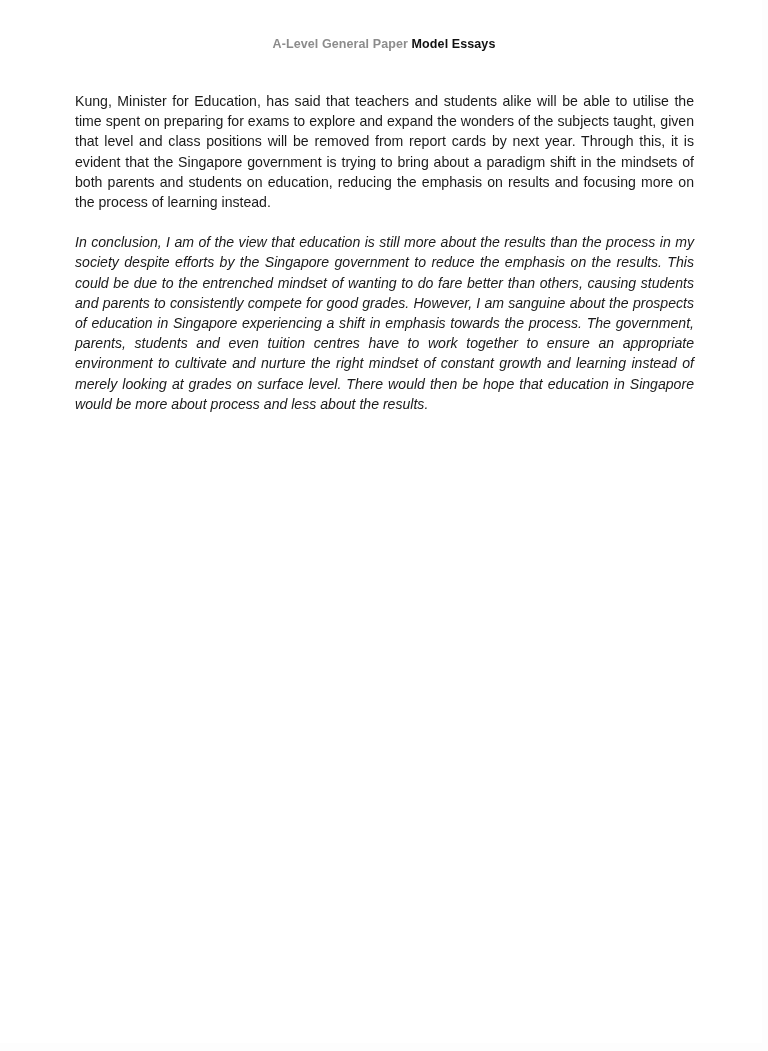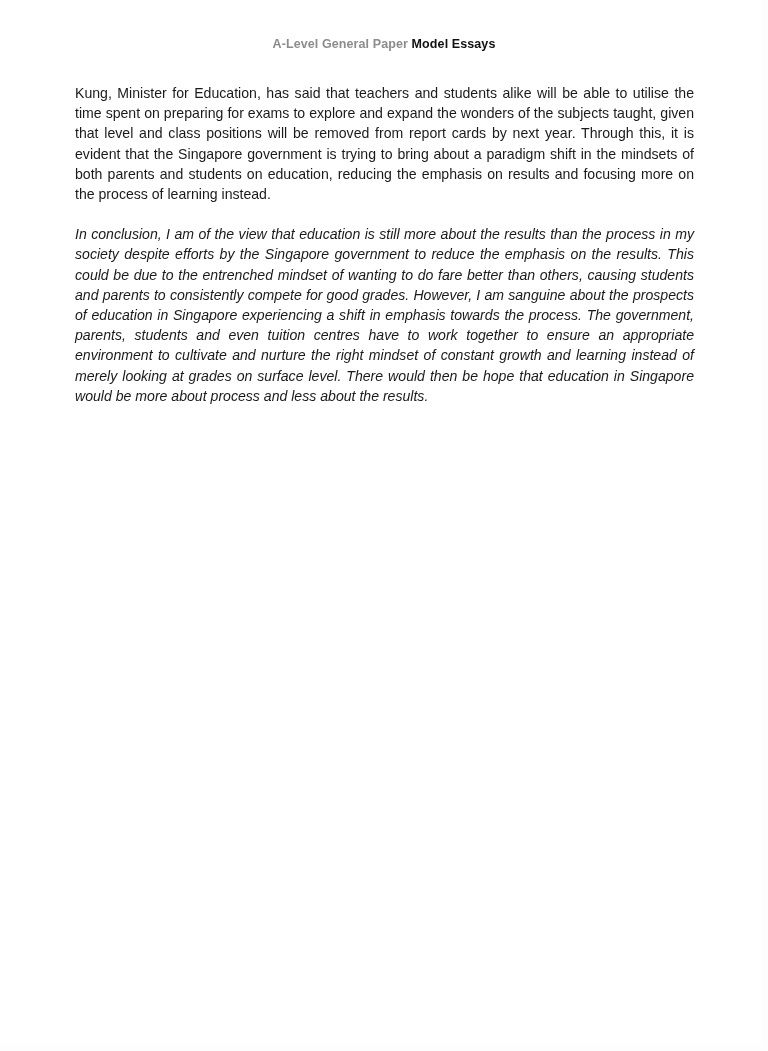--- a/index.html
+++ b/index.html
@@ -54,21 +54,21 @@
   .header-strong {
     color: #111111;
   }
   .content {
     position: absolute;
     top: 83px;
     left: 75px;
     width: 619px;
   }
   .para {
-    margin: 0 0 20px 0;
+    margin: 8px 0 20px 0;
     font-size: 14.1px;
     line-height: 20.2px;
     color: #1a1a1a;
     text-align: justify;
     text-justify: inter-word;
     hyphens: none;
     -webkit-hyphens: none;
   }
   .para:last-child {
     margin-bottom: 0;

